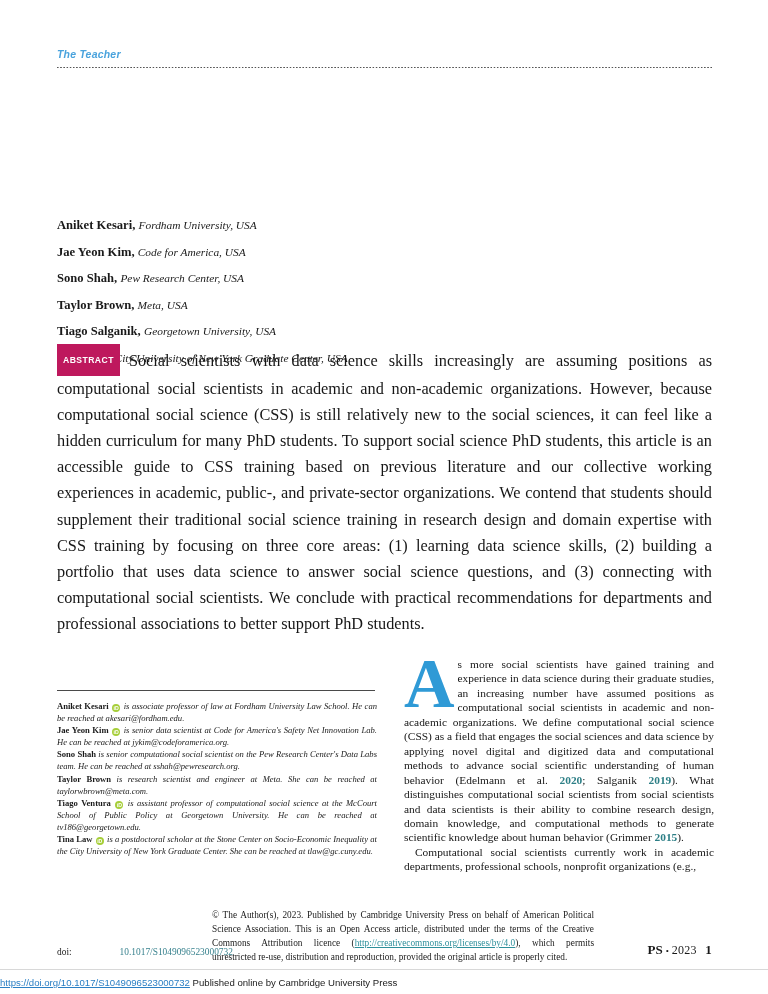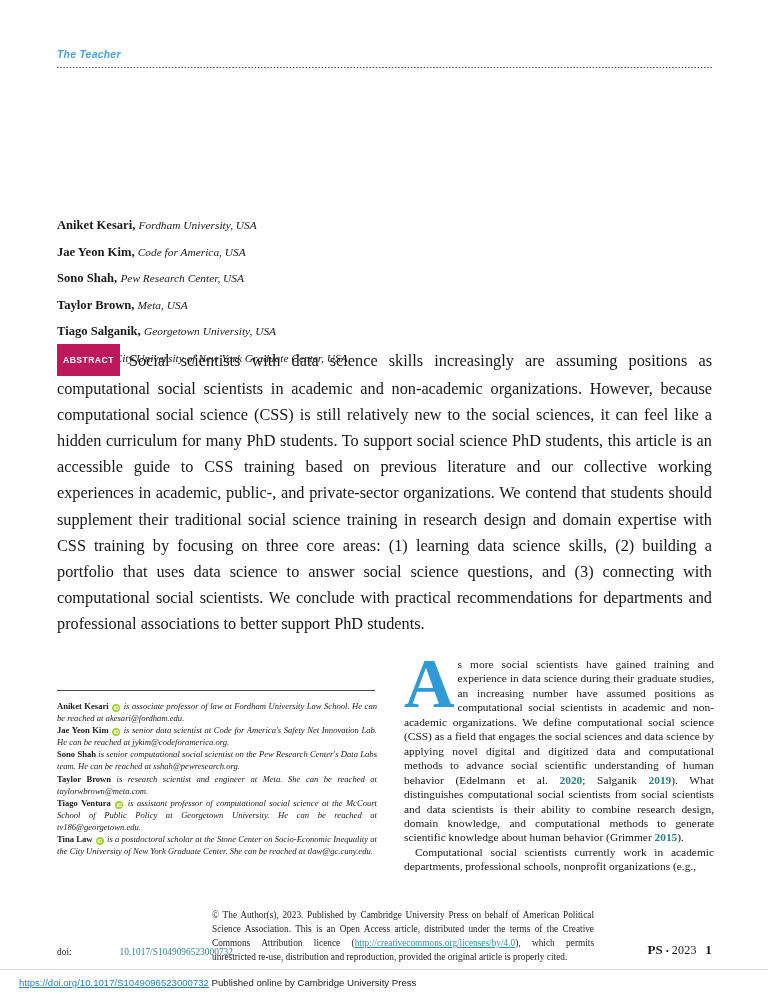--- a/index.html
+++ b/index.html
@@ -236,21 +236,20 @@
     left: 0;
     top: 969px;
     width: 768px;
     height: 25px;
     background: #ffffff;
     border-top: 1px solid #d8d8d8;
     font-family: "Liberation Sans", sans-serif;
     font-size: 9.6px;
     line-height: 25px;
     color: #222;
-    padding-left: 19px;
     box-sizing: border-box;
     white-space: nowrap;
   }
   .viewer-link { color: #2a7fc4; }
   .viewer-text { color: #222; }
 </style>
 </head>
 <body>
 
 <div class="page">

